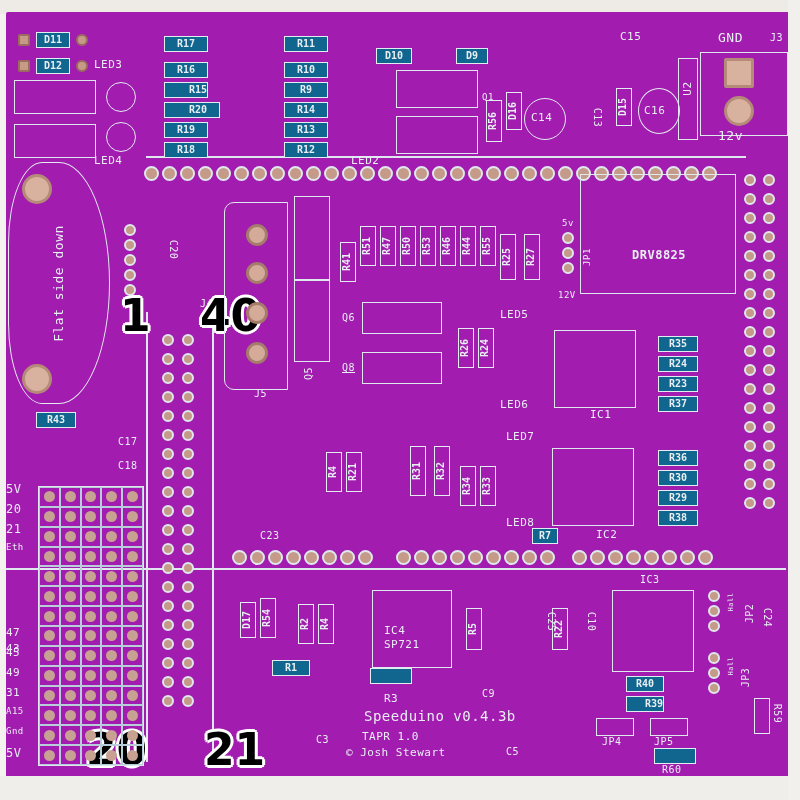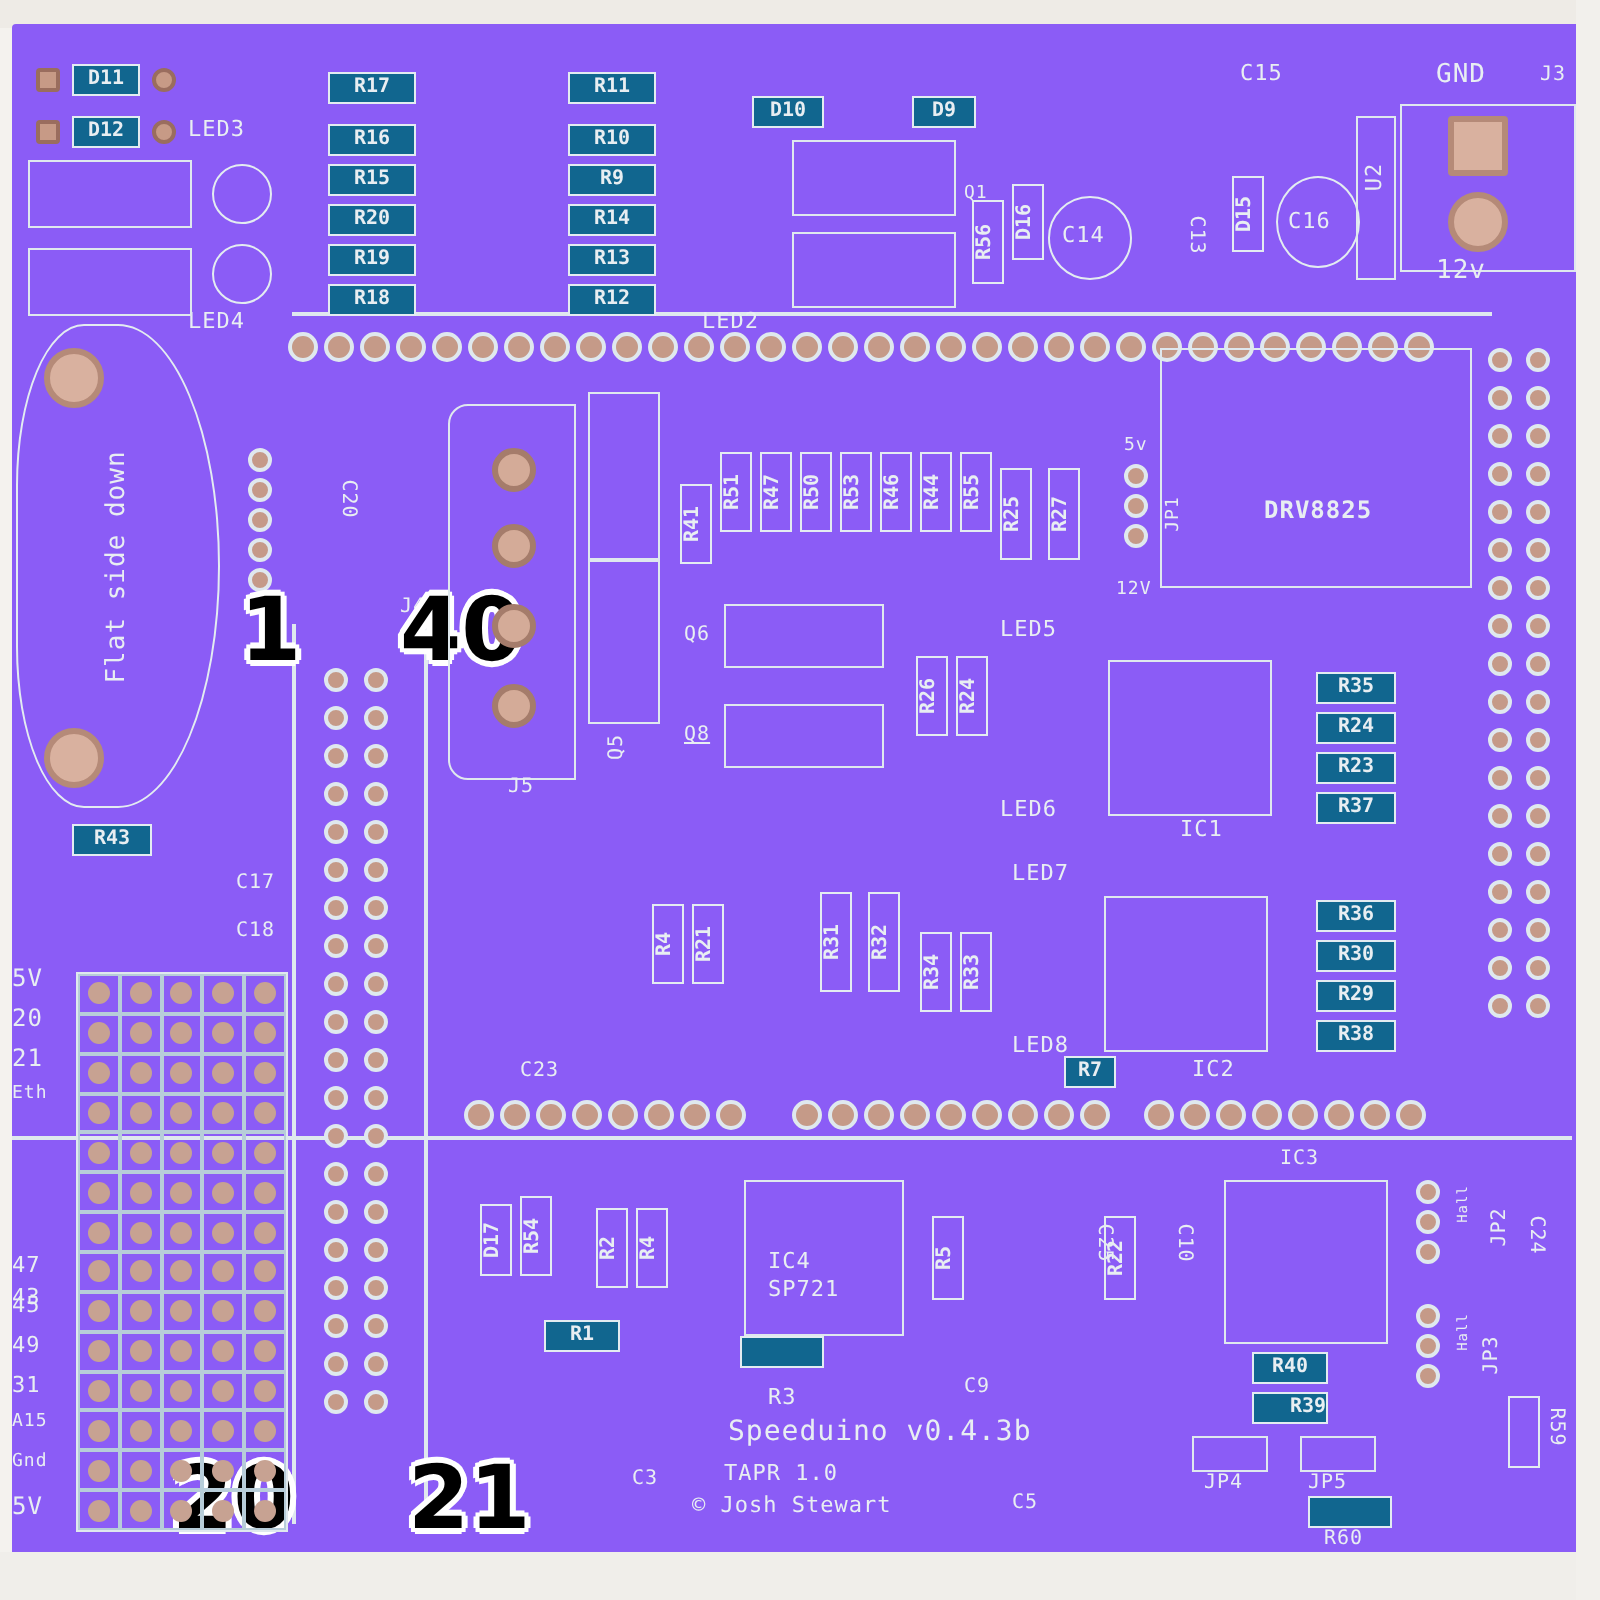--- a/index.html
+++ b/index.html
@@ -1,17 +1,17 @@
 <!DOCTYPE html>
 <html><head>
 <meta charset="utf-8">
 <style>
   html,body{margin:0;padding:0;background:#f4f2ee;}
   body{width:800px;height:800px;position:relative;overflow:hidden;font-family:"DejaVu Sans Mono","Liberation Mono",monospace;}
-  .board{position:absolute;left:6px;top:12px;width:790px;height:782px;background:#8b5cf6;border-radius:2px;}
+  .board{position:absolute;left:6px;top:12px;width:790px;height:782px;background:#a21caf;border-radius:2px;}
   .edge-top{position:absolute;left:0;top:0;width:800px;height:14px;background:#eeebe6;}
   .edge-bottom{position:absolute;left:0;top:776px;width:800px;height:24px;background:#f0eeea;}
   .edge-right{position:absolute;left:788px;top:0;width:12px;height:800px;background:#f2f0ec;}
   .silk{color:#e8eef2;position:absolute;font-size:11px;letter-spacing:.5px;white-space:nowrap;}
   .silkbox{position:absolute;border:1.5px solid #dfe8ee;}
   .line{position:absolute;background:#dfe8ee;}
   .pad{position:absolute;width:12px;height:12px;border-radius:50%;background:#c79a86;border:2px solid #9a6d5e;box-sizing:border-box;}
   .pad.sq{border-radius:2px;}
   .pad.big{width:30px;height:30px;background:#d9b19f;border:3px solid #b58a78;}
   .pad.mid{width:22px;height:22px;background:#d4ab98;border:3px solid #a57c6b;}
@@ -46,22 +46,22 @@
   <div class="pad" style="left:70px;top:48px;"></div>
   <div class="silk" style="left:88px;top:46px;">LED3</div>
   <div class="silk" style="left:88px;top:142px;">LED4</div>
   <div class="silkbox" style="left:8px;top:68px;width:80px;height:32px;"></div>
   <div class="silkbox" style="left:8px;top:112px;width:80px;height:32px;"></div>
   <div class="capcirc" style="left:100px;top:70px;width:28px;height:28px;"></div>
   <div class="capcirc" style="left:100px;top:110px;width:28px;height:28px;"></div>
 
   <div class="res" style="left:158px;top:24px;width:42px;">R17</div>
   <div class="res" style="left:158px;top:50px;width:42px;">R16</div>
-  <div class="res" style="left:158px;top:70px;width:42px;">R15</div>
-  <div class="res" style="left:158px;top:90px;width:42px;">R20</div>
+  <div class="res" style="left:158px;top:70px;width:42px;text-align:right;">R15</div>
+  <div class="res" style="left:158px;top:90px;width:42px;padding-left:12px;">R20</div>
   <div class="res" style="left:158px;top:110px;width:42px;">R19</div>
   <div class="res" style="left:158px;top:130px;width:42px;">R18</div>
   <div class="res" style="left:278px;top:24px;width:42px;">R11</div>
   <div class="res" style="left:278px;top:50px;width:42px;">R10</div>
   <div class="res" style="left:278px;top:70px;width:42px;">R9</div>
   <div class="res" style="left:278px;top:90px;width:42px;">R14</div>
   <div class="res" style="left:278px;top:110px;width:42px;">R13</div>
   <div class="res" style="left:278px;top:130px;width:42px;">R12</div>
 
   <div class="res" style="left:370px;top:36px;width:34px;">D10</div>

